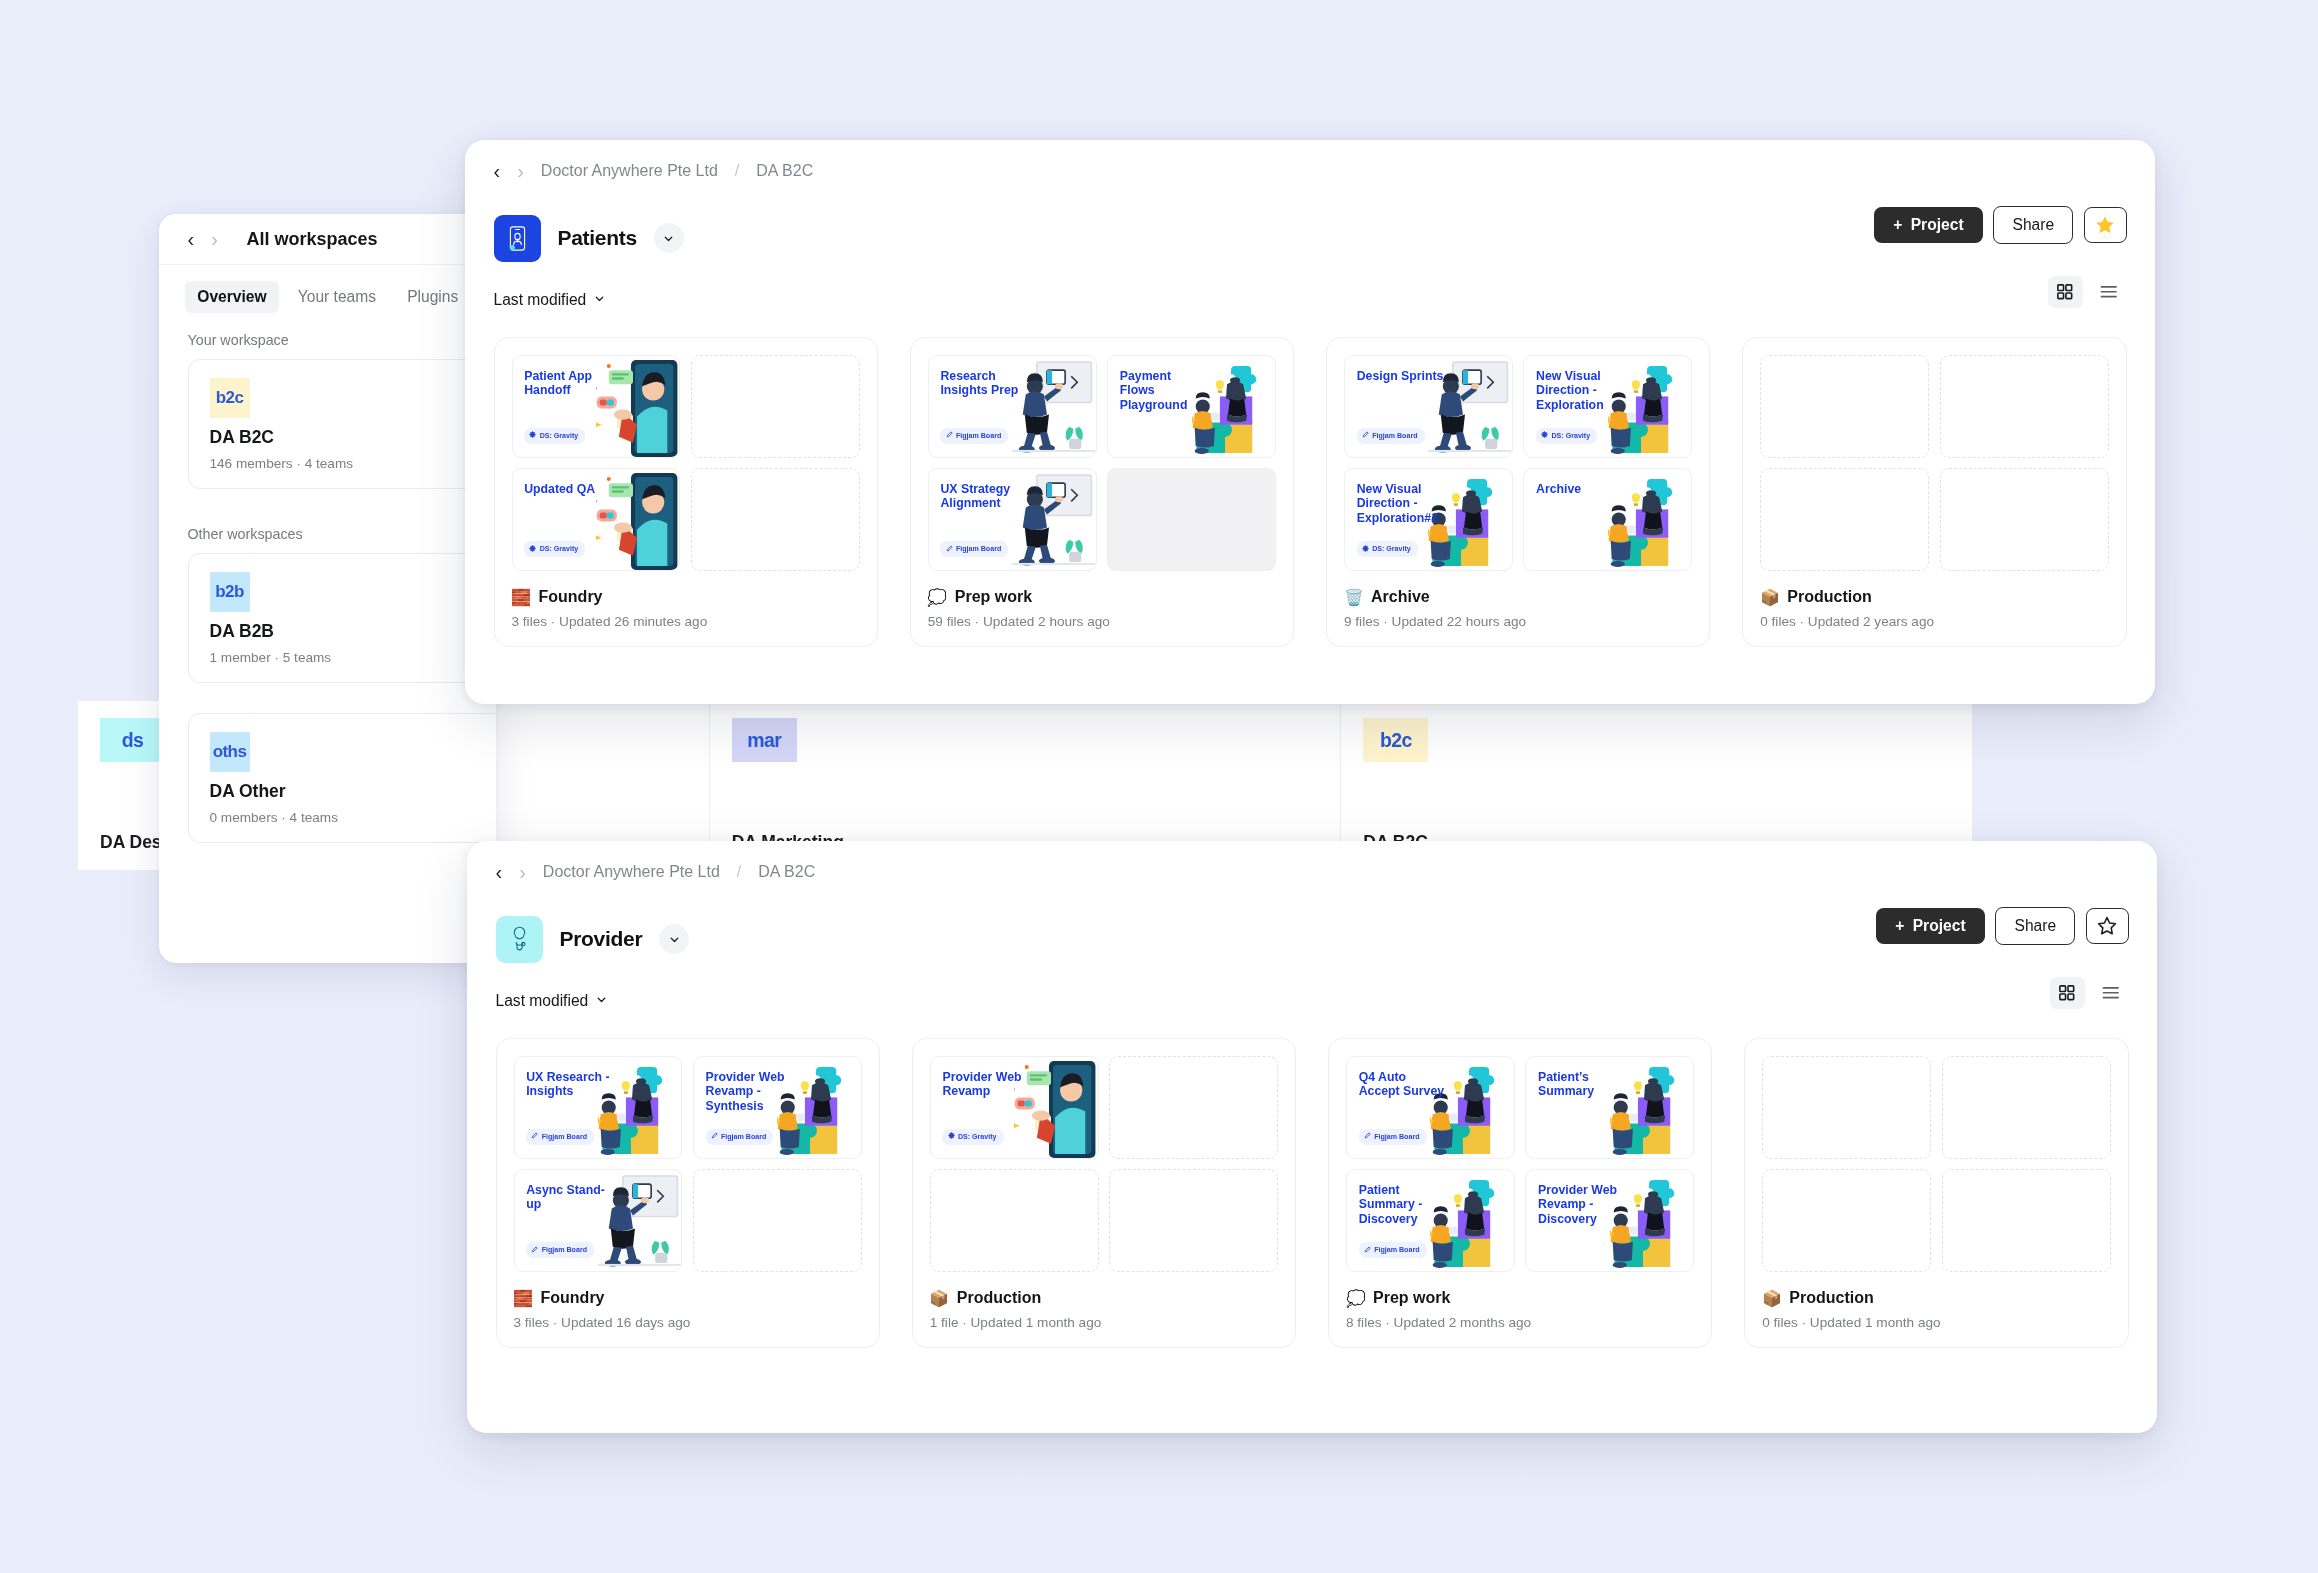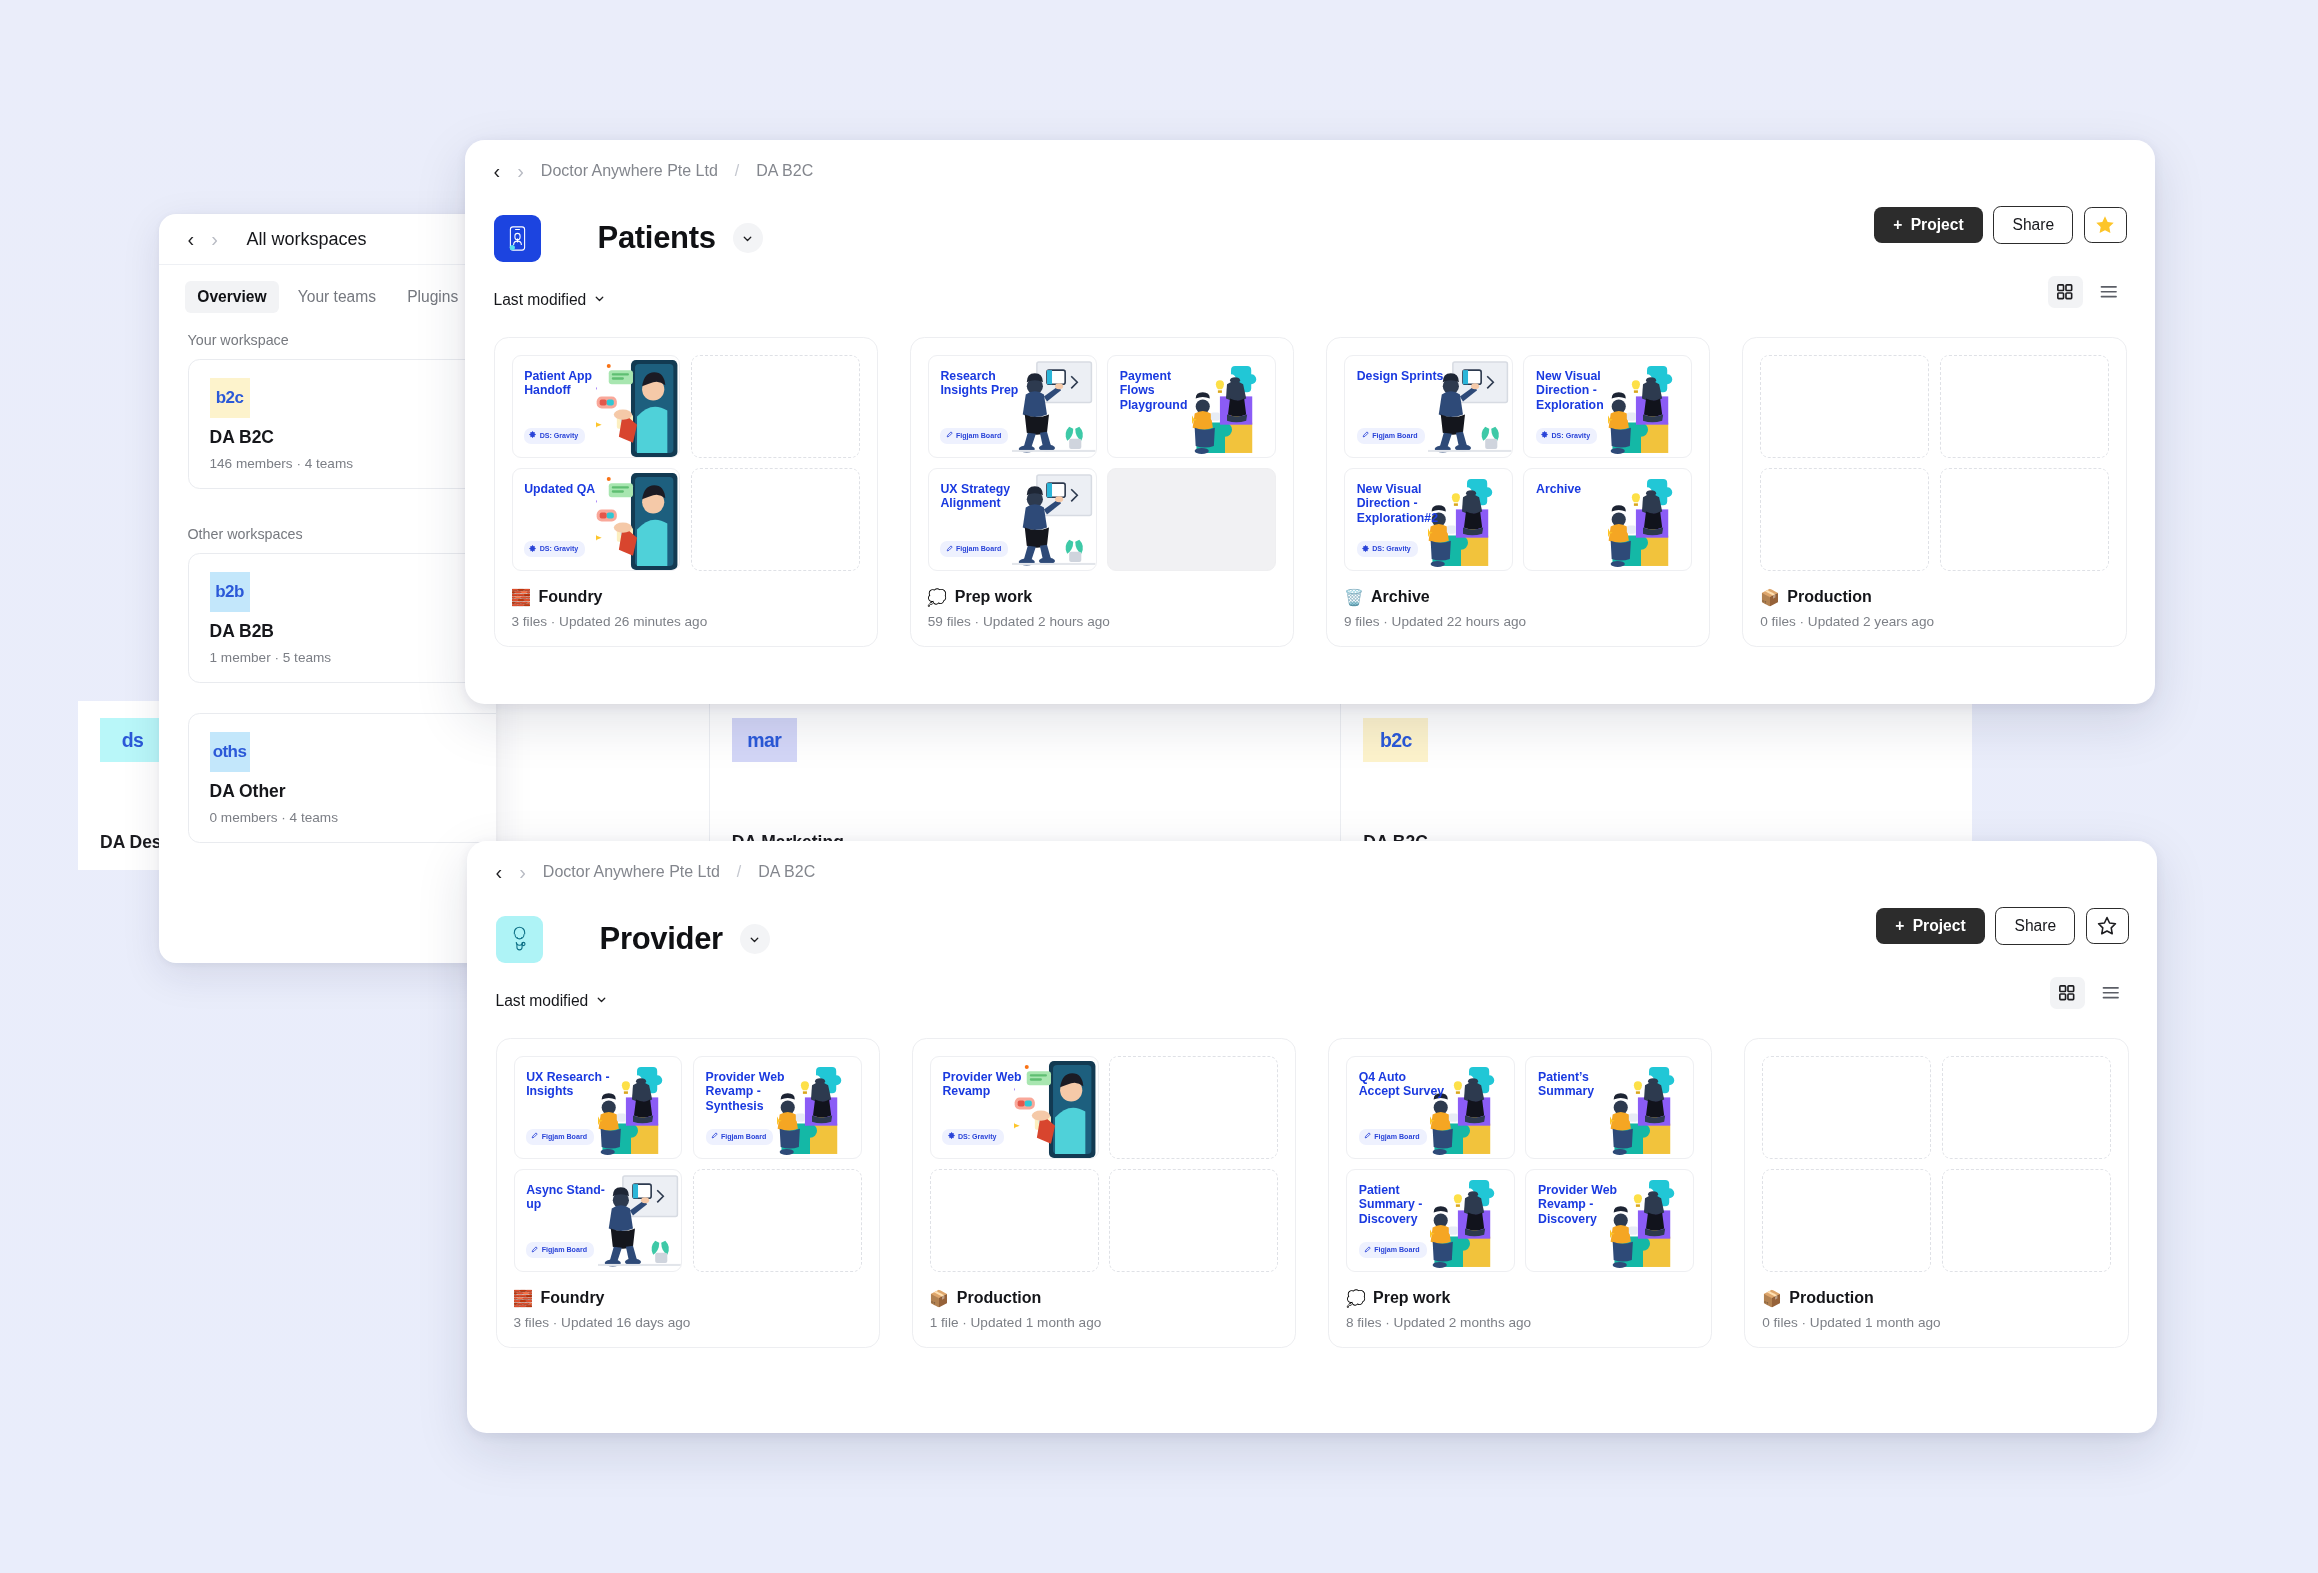--- a/index.html
+++ b/index.html
@@ -54,21 +54,21 @@
   }
   .pw-header {
     height: 51px;
     display: flex; align-items: center;
     padding: 0 28.5px;
     gap: 17px;
     border-bottom: 1.3px solid #eef0f4;
   }
   .nav-arrow { font-size: 20px; color: #1d1d20; line-height: 1; }
   .nav-arrow.dim { color: #b9bcc4; }
-  .pw-title { font-size: 18px; font-weight: 400; color: #16171b; margin-left: 11.7px; }
+  .pw-title { font-size: 18px; font-weight: 700; color: #16171b; margin-left: 11.7px; }
   .pw-tabs {
     display: flex; align-items: center;
     gap: 6.5px;
     padding: 15.6px 26px 11.7px 26px;
   }
   .pw-tab {
     font-size: 15.6px; color: #75787f;
     padding: 7.1px 12.3px; border-radius: 5.8px;
     white-space: nowrap;
   }
@@ -120,21 +120,21 @@
     padding: 2.6px 28.5px 0 28.5px;
     gap: 17px;
     position: relative;
     height: 70px;
   }
   .proj-avatar {
     width: 47px; height: 47px;
     border-radius: 9px;
     display: flex; align-items: center; justify-content: center;
   }
-  .proj-title { font-size: 31px; font-weight: 700; color: #101114; letter-spacing: -0.3px; margin-left: 40px; }
+  .proj-title { font-size: 21px; font-weight: 700; color: #101114; letter-spacing: -0.3px; }
   .chev-btn {
     width: 30px; height: 30px; border-radius: 50%;
     background: #f3f4f6;
     display: flex; align-items: center; justify-content: center;
   }
   .chev-btn svg { display: block; }
 
   .head-actions {
     position: absolute; right: 28.5px; top: 3.9px;
     display: flex; align-items: center; gap: 10.4px;

